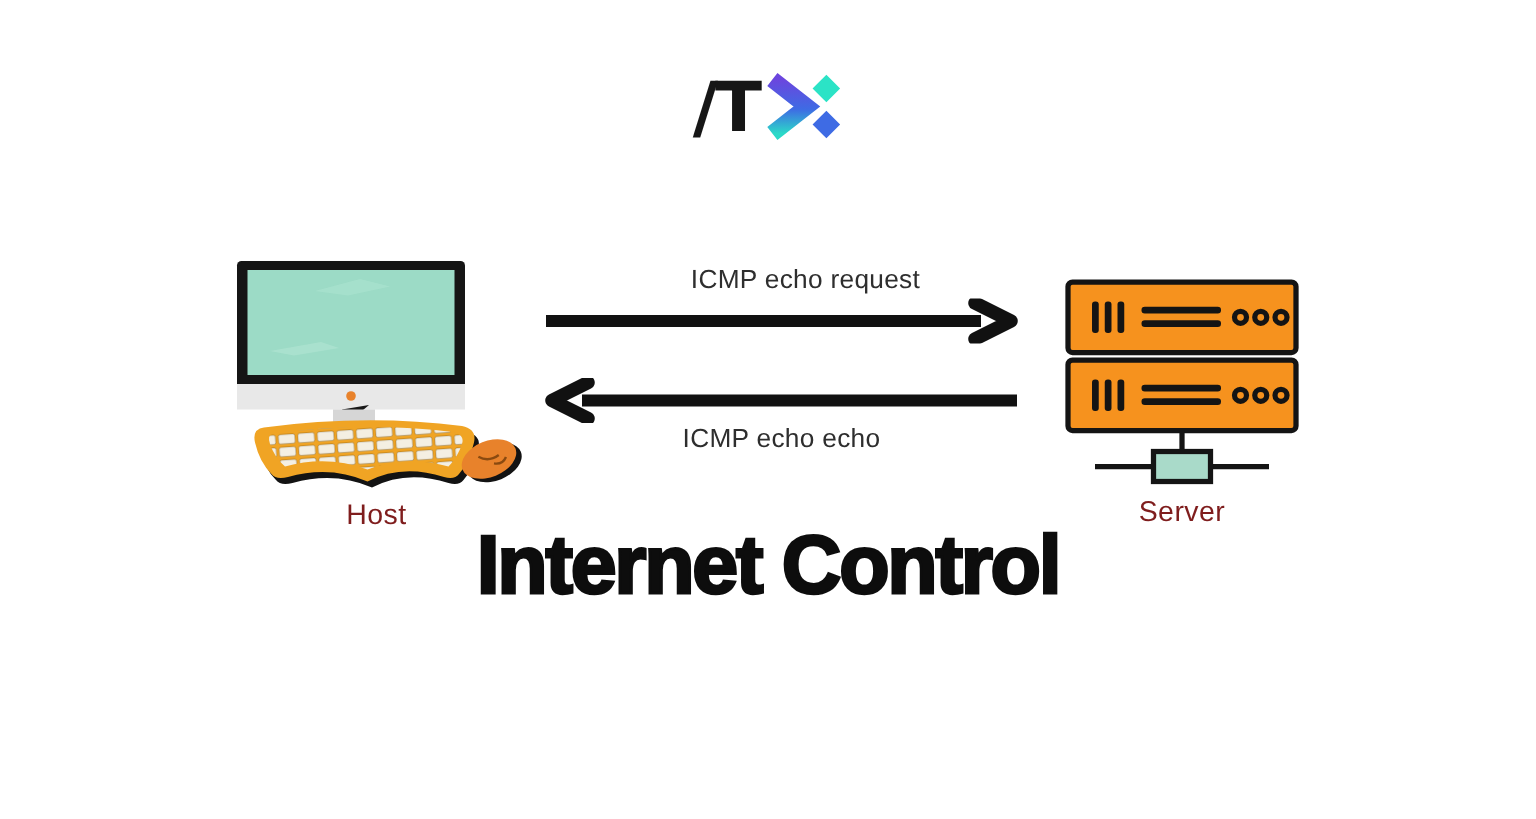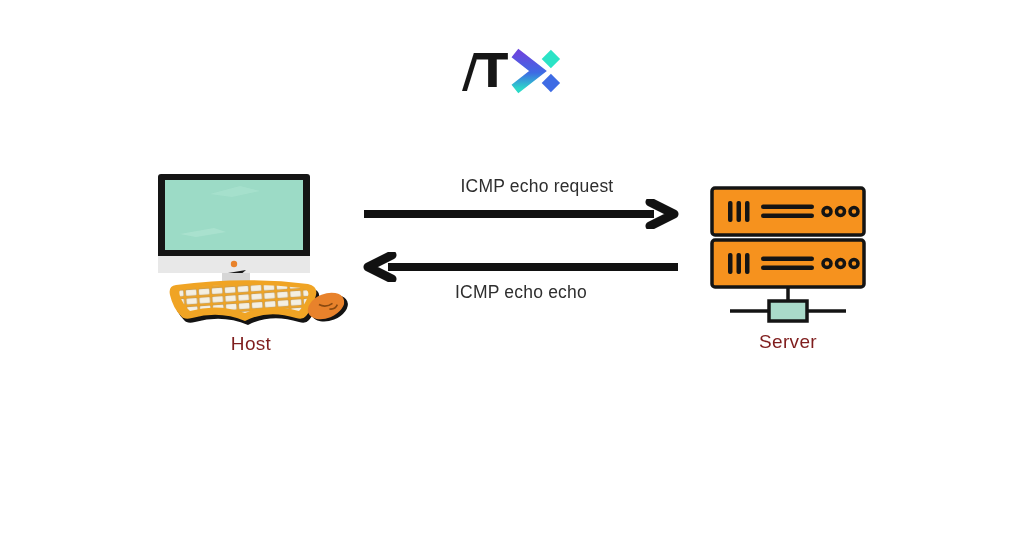--- a/index.html
+++ b/index.html
@@ -143,13 +143,14 @@
 
   <g>
     <line x1="82" y1="103" x2="82" y2="118" stroke="#141414" stroke-width="3.5"></line>
     <line x1="24" y1="127" x2="140" y2="127" stroke="#141414" stroke-width="3.5"></line>
     <rect x="63" y="117" width="38" height="20" fill="#A9DAC9" stroke="#141414" stroke-width="3.5"></rect>
   </g>
 </svg>
 <div class="abs device-label server-label">Server</div>
 
 <div class="abs main-title">
+  <div>Internet Control</div>
 </div>
 
 </body></html>

